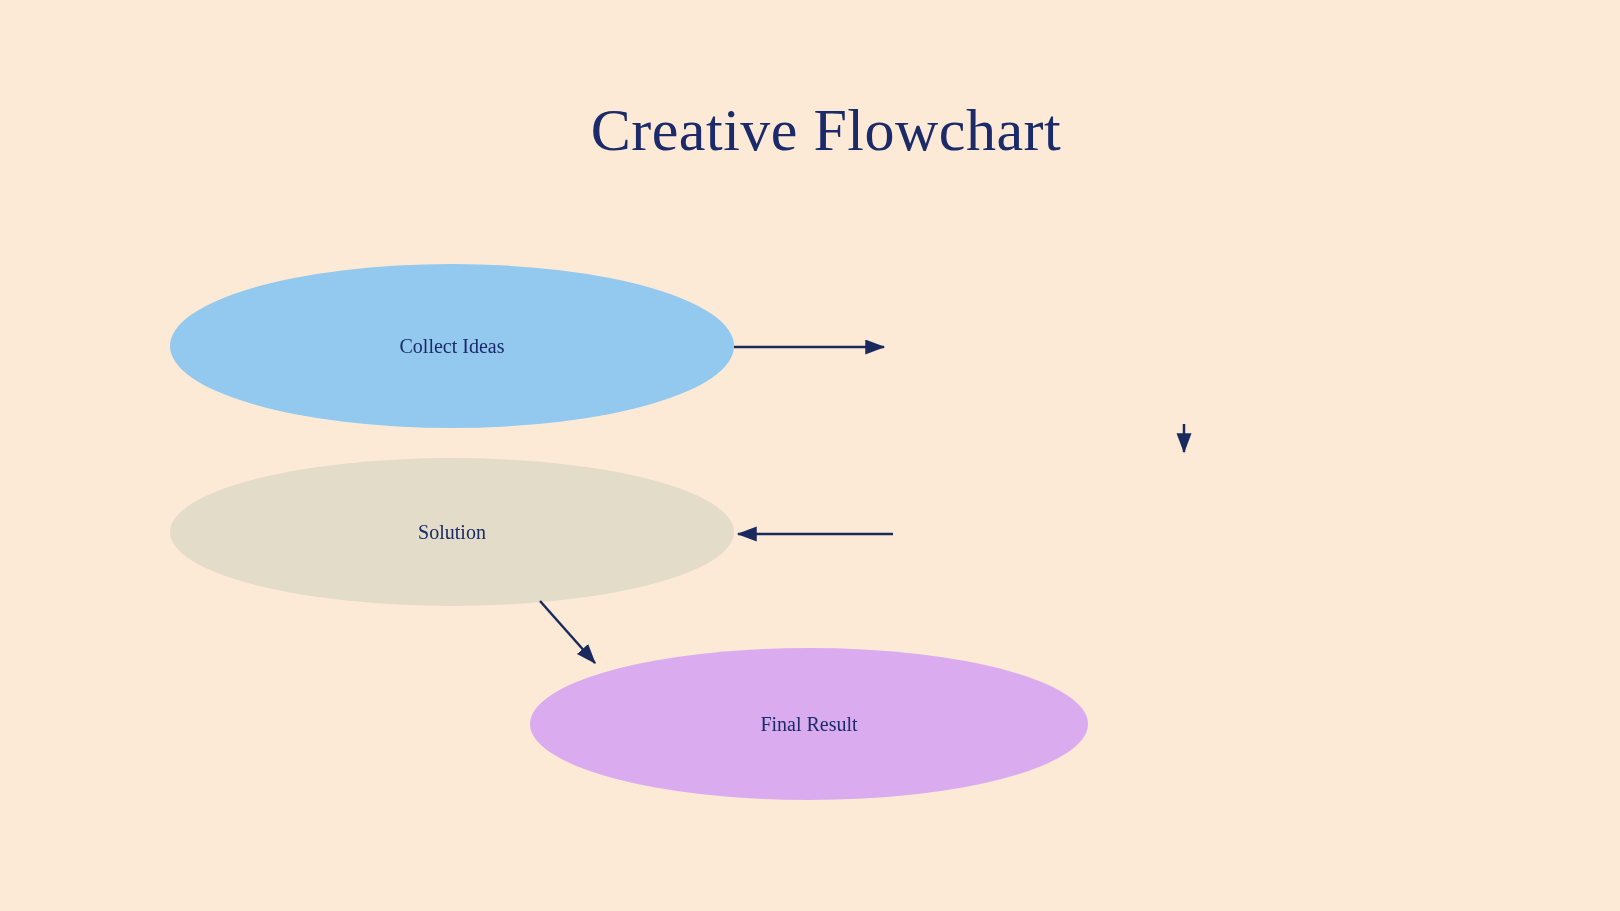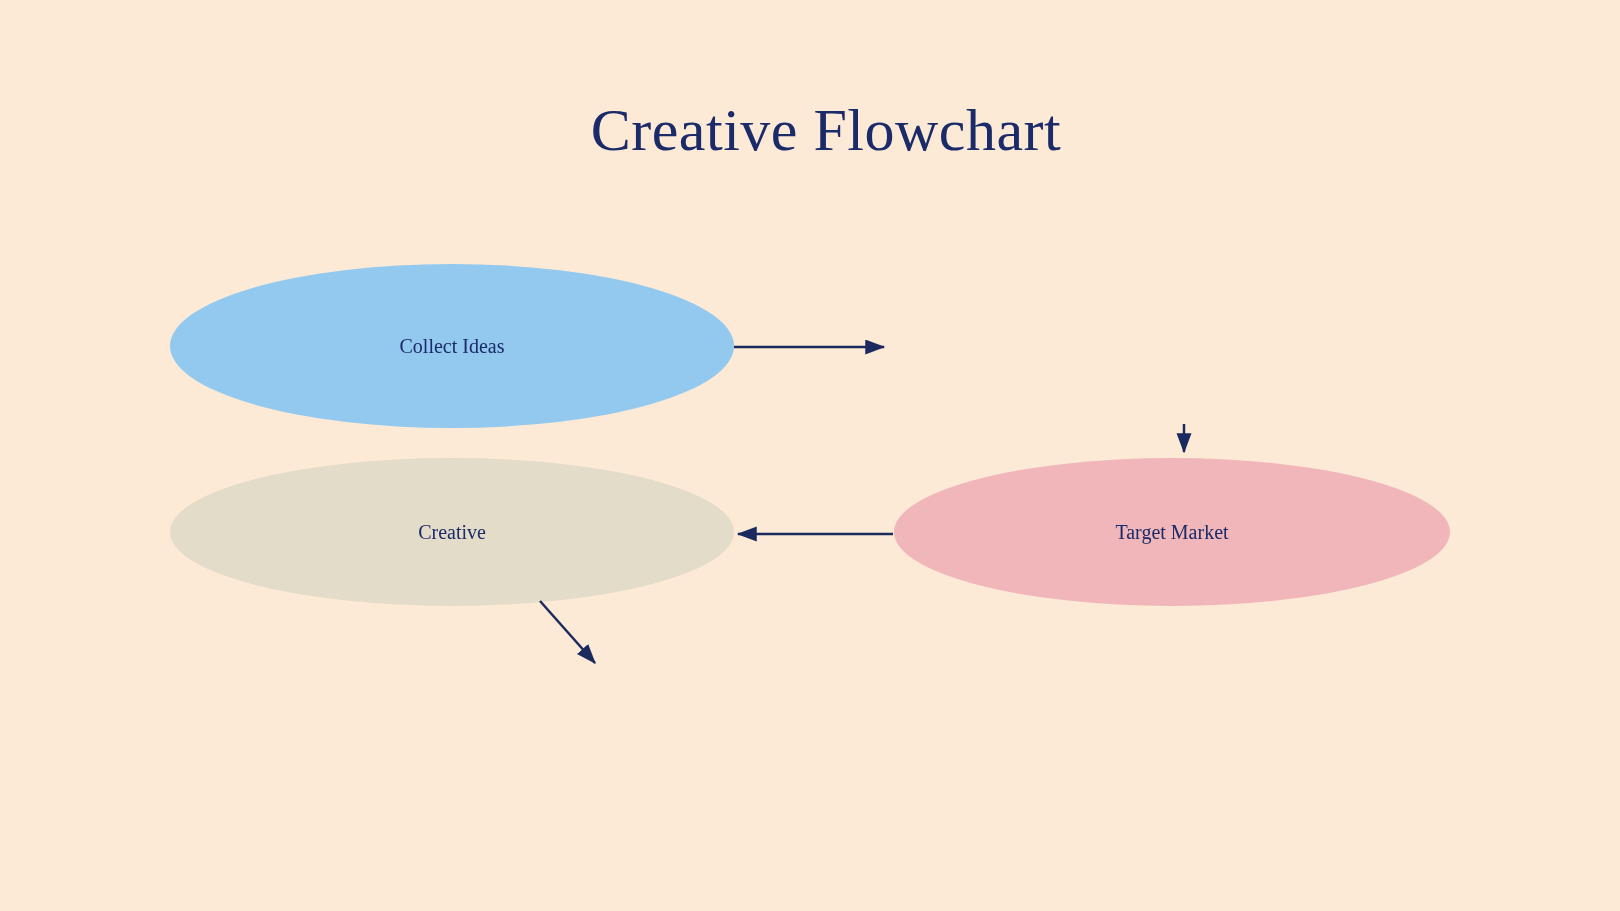--- a/index.html
+++ b/index.html
@@ -73,27 +73,27 @@
 <div class="canvas">
 
   <h1 class="page-title">Creative Flowchart</h1>
 
   <div class="node node-collect-ideas">
     <span class="node-label">Collect Ideas</span>
   </div>
 
 
   <div class="node node-solution">
-    <span class="node-label">Creative</span>
+    <span class="node-label">Solution</span>
   </div>
 
-  <div class="node node-target-market">
-    <span class="node-label">Target Market</span>
+
+  <div class="node node-final-result">
+    <span class="node-label">Final Result</span>
   </div>
-
 
   <svg class="edges-layer" width="1620" height="911" viewBox="0 0 1620 911" xmlns="http://www.w3.org/2000/svg">
     <defs>
       <marker id="arrowhead" markerWidth="8.5" markerHeight="7" refX="7.5" refY="3" orient="auto" markerUnits="strokeWidth">
         <path d="M0,0 L8,3 L0,6 Z" fill="#1B2A5E"></path>
       </marker>
     </defs>
     <line x1="734" y1="347" x2="884" y2="347" stroke="#1B2A5E" stroke-width="2.5" marker-end="url(#arrowhead)"></line>
     <line x1="1184" y1="424" x2="1184" y2="452" stroke="#1B2A5E" stroke-width="2.5" marker-end="url(#arrowhead)"></line>
     <line x1="893" y1="534" x2="738" y2="534" stroke="#1B2A5E" stroke-width="2.5" marker-end="url(#arrowhead)"></line>

